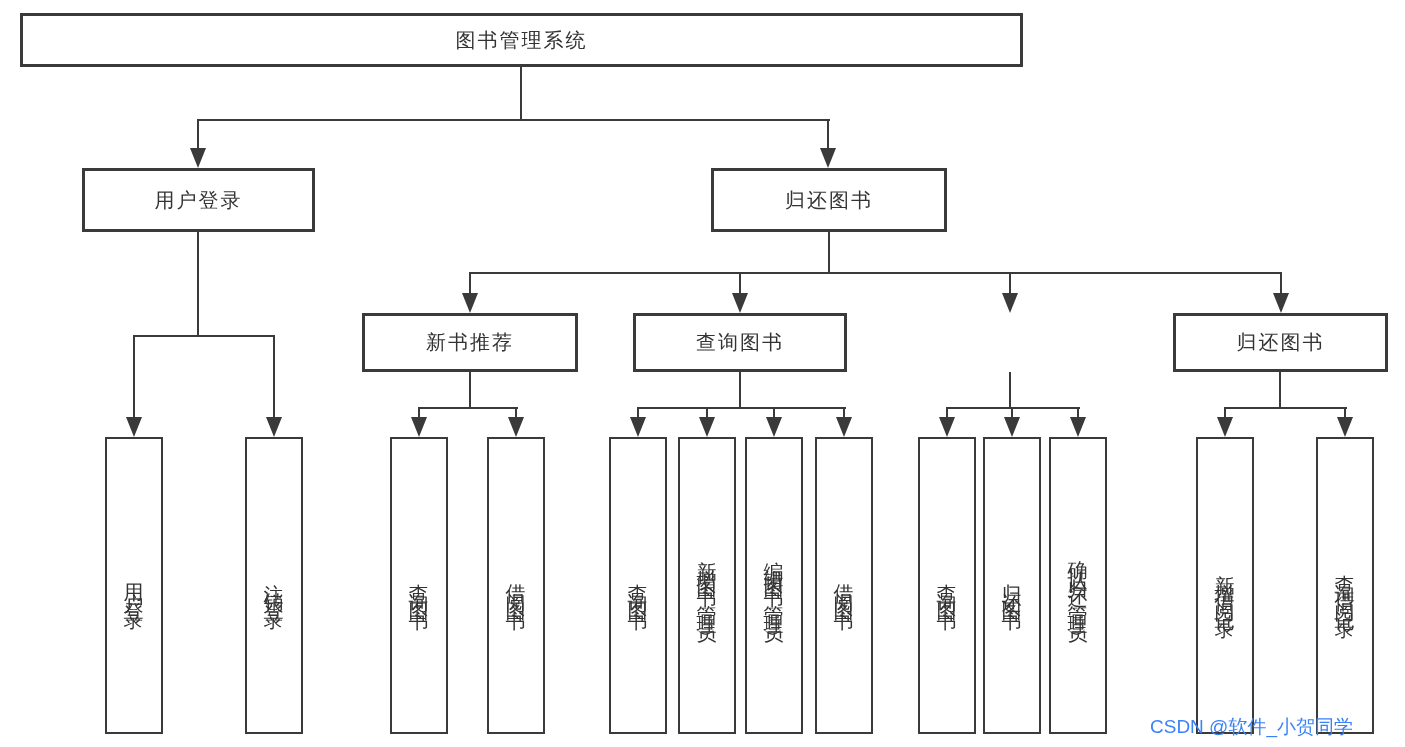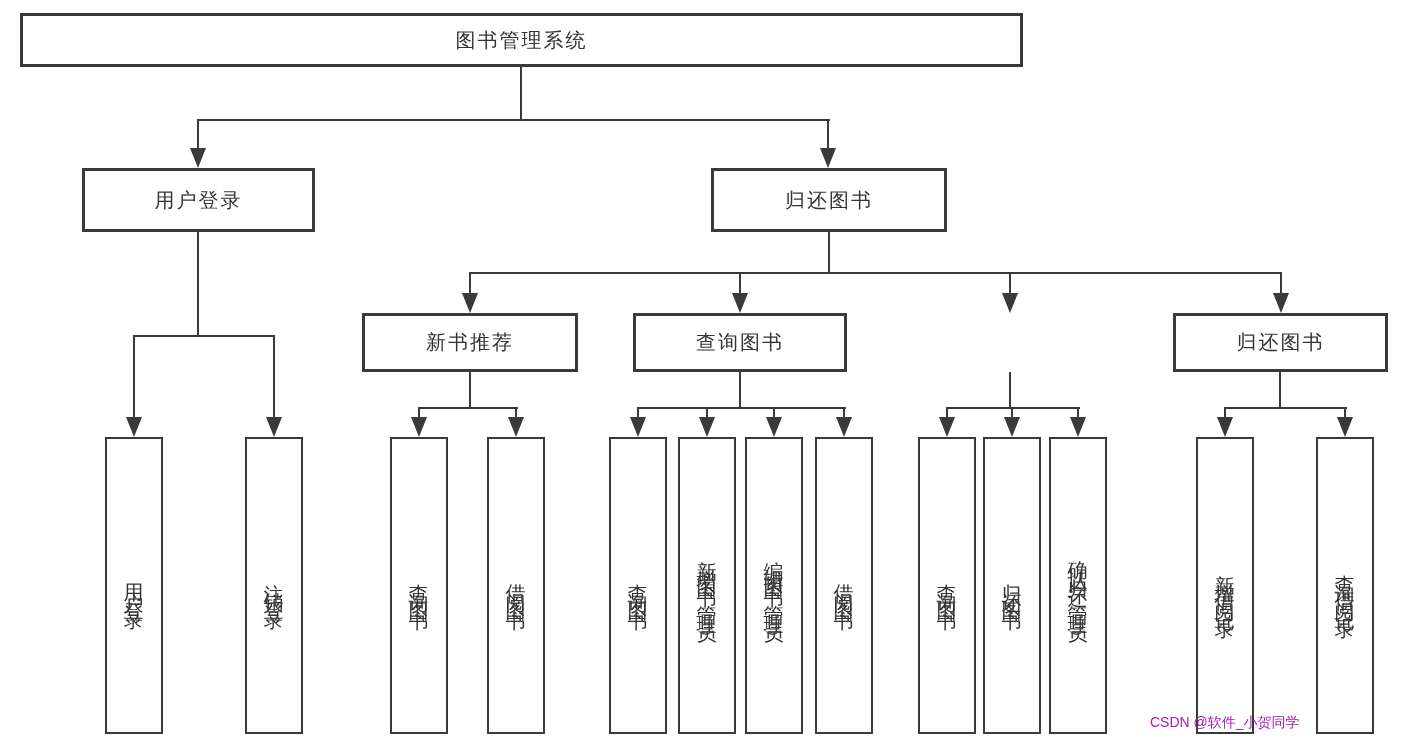--- a/index.html
+++ b/index.html
@@ -16,21 +16,21 @@
         color:#333333;font-size:20px;letter-spacing:9px;line-height:1;}
 
   
   .vl{position:absolute;width:2px;background:#3a3a3a;}
   .hl{position:absolute;height:2px;background:#3a3a3a;}
   .arrow{position:absolute;width:0;height:0;
          border-left:8px solid transparent;border-right:8px solid transparent;
          border-top:20px solid #3a3a3a;}
 
   .watermark{position:absolute;left:1150px;top:714px;width:255px;
-             color:#a21caf;font-size:14px;white-space:nowrap;z-index:5;}
+             color:#3b82f6;font-size:19px;white-space:nowrap;z-index:5;}
 </style>
 </head>
 <body>
 
 <div class="canvas">
 
   <div class="node" style="left:20px;top:13px;width:1003px;height:54px;">
     <span>图书管理系统</span>
   </div>
 

